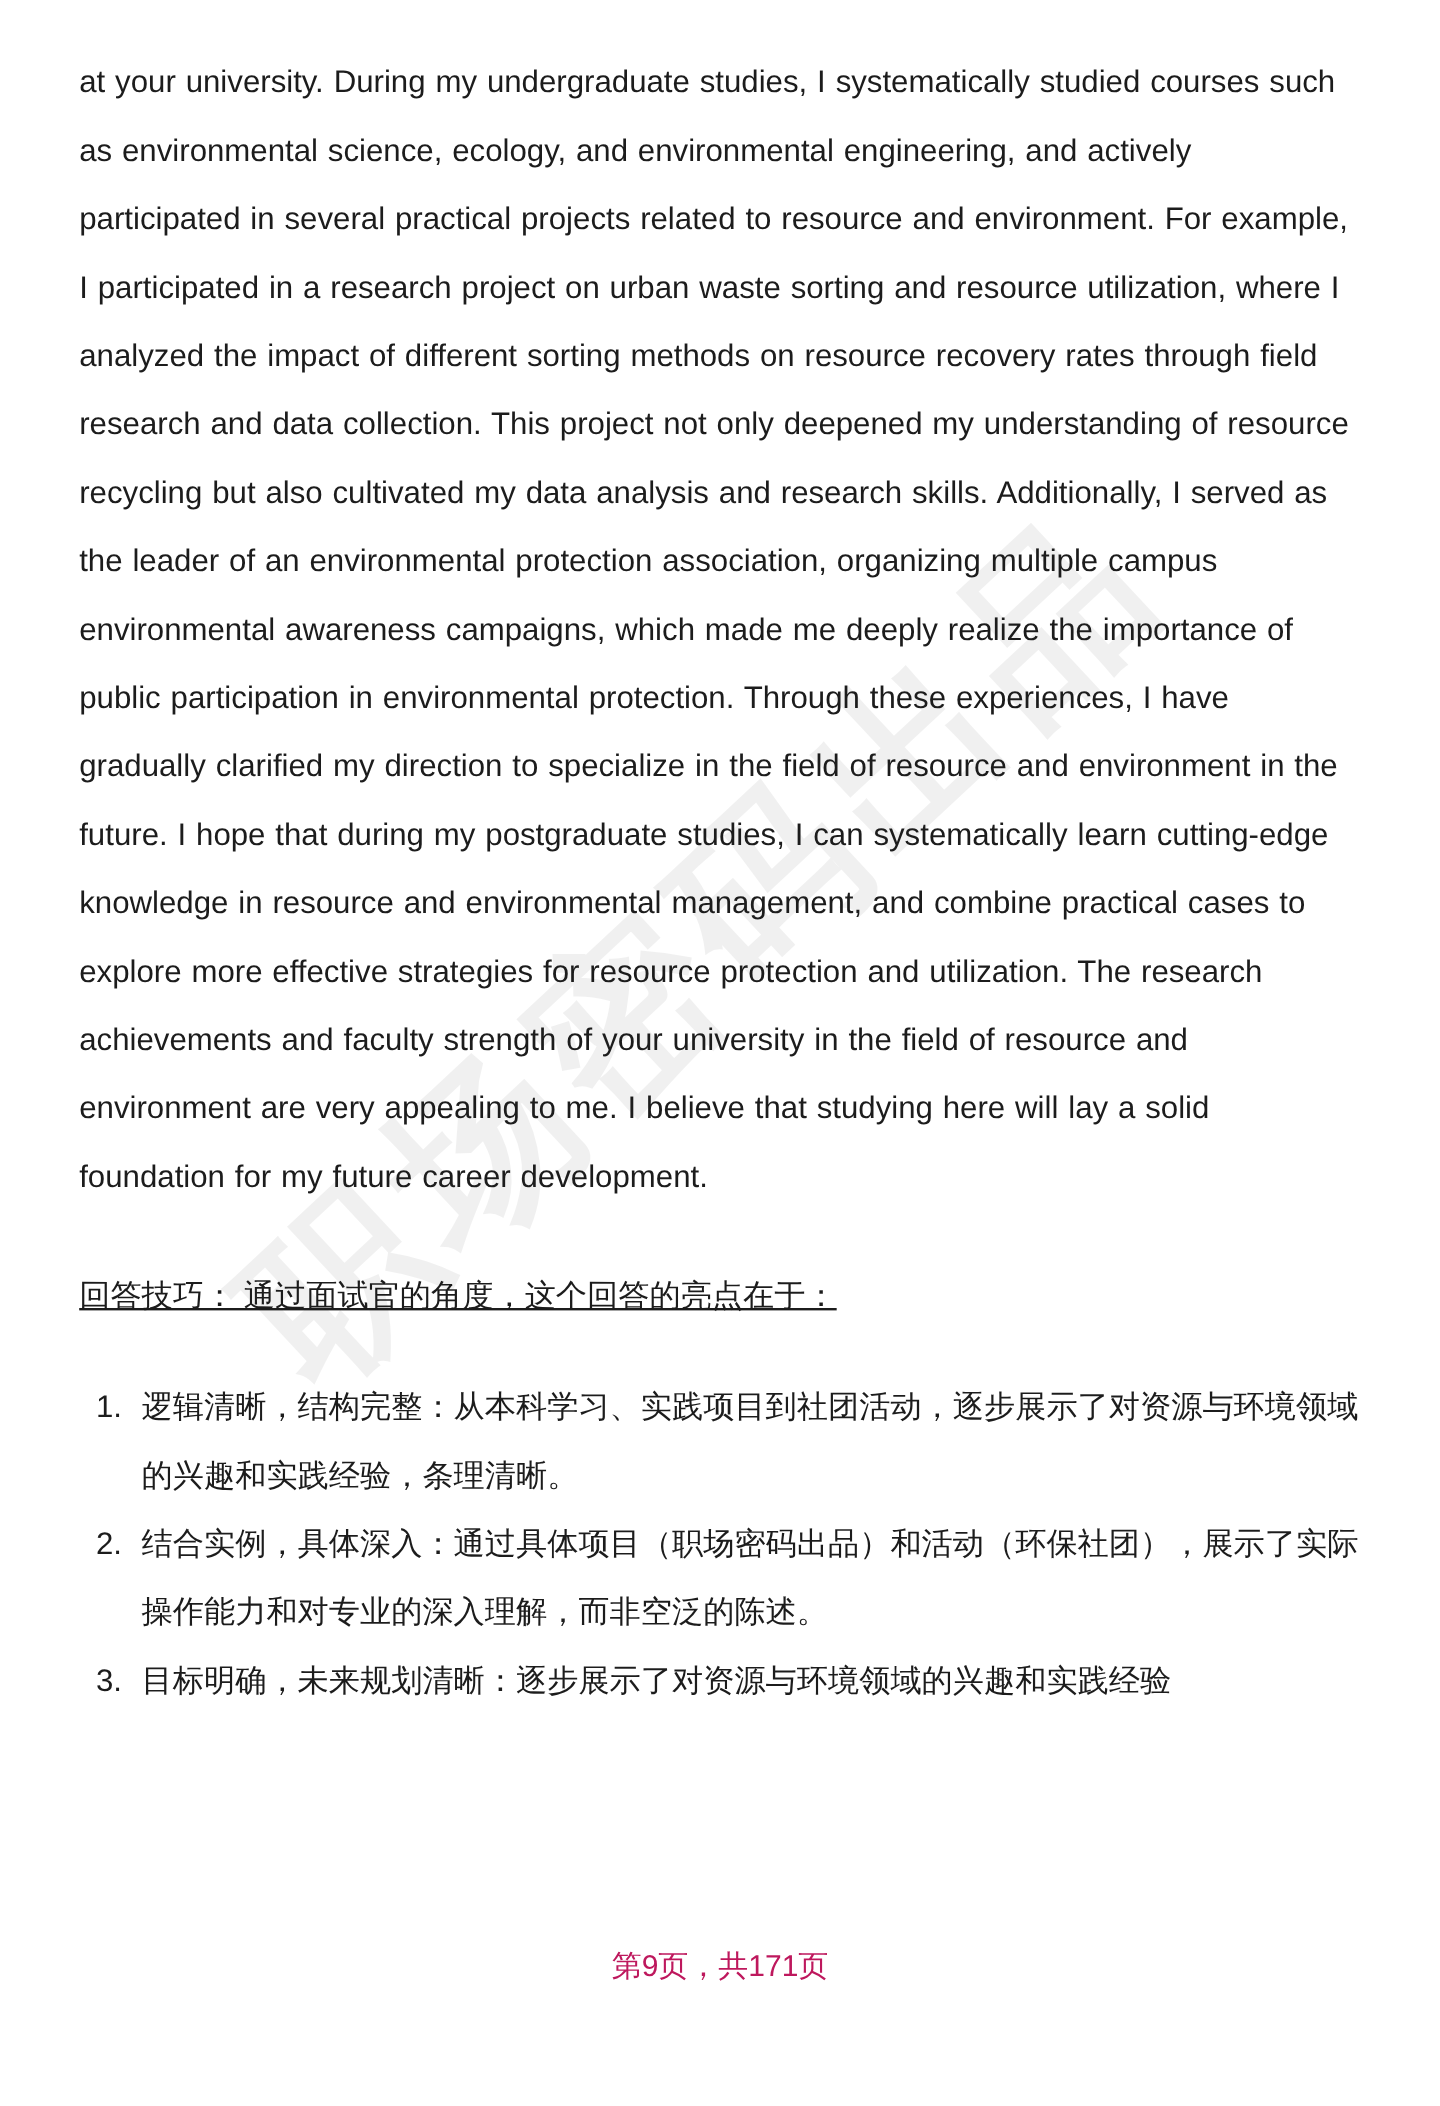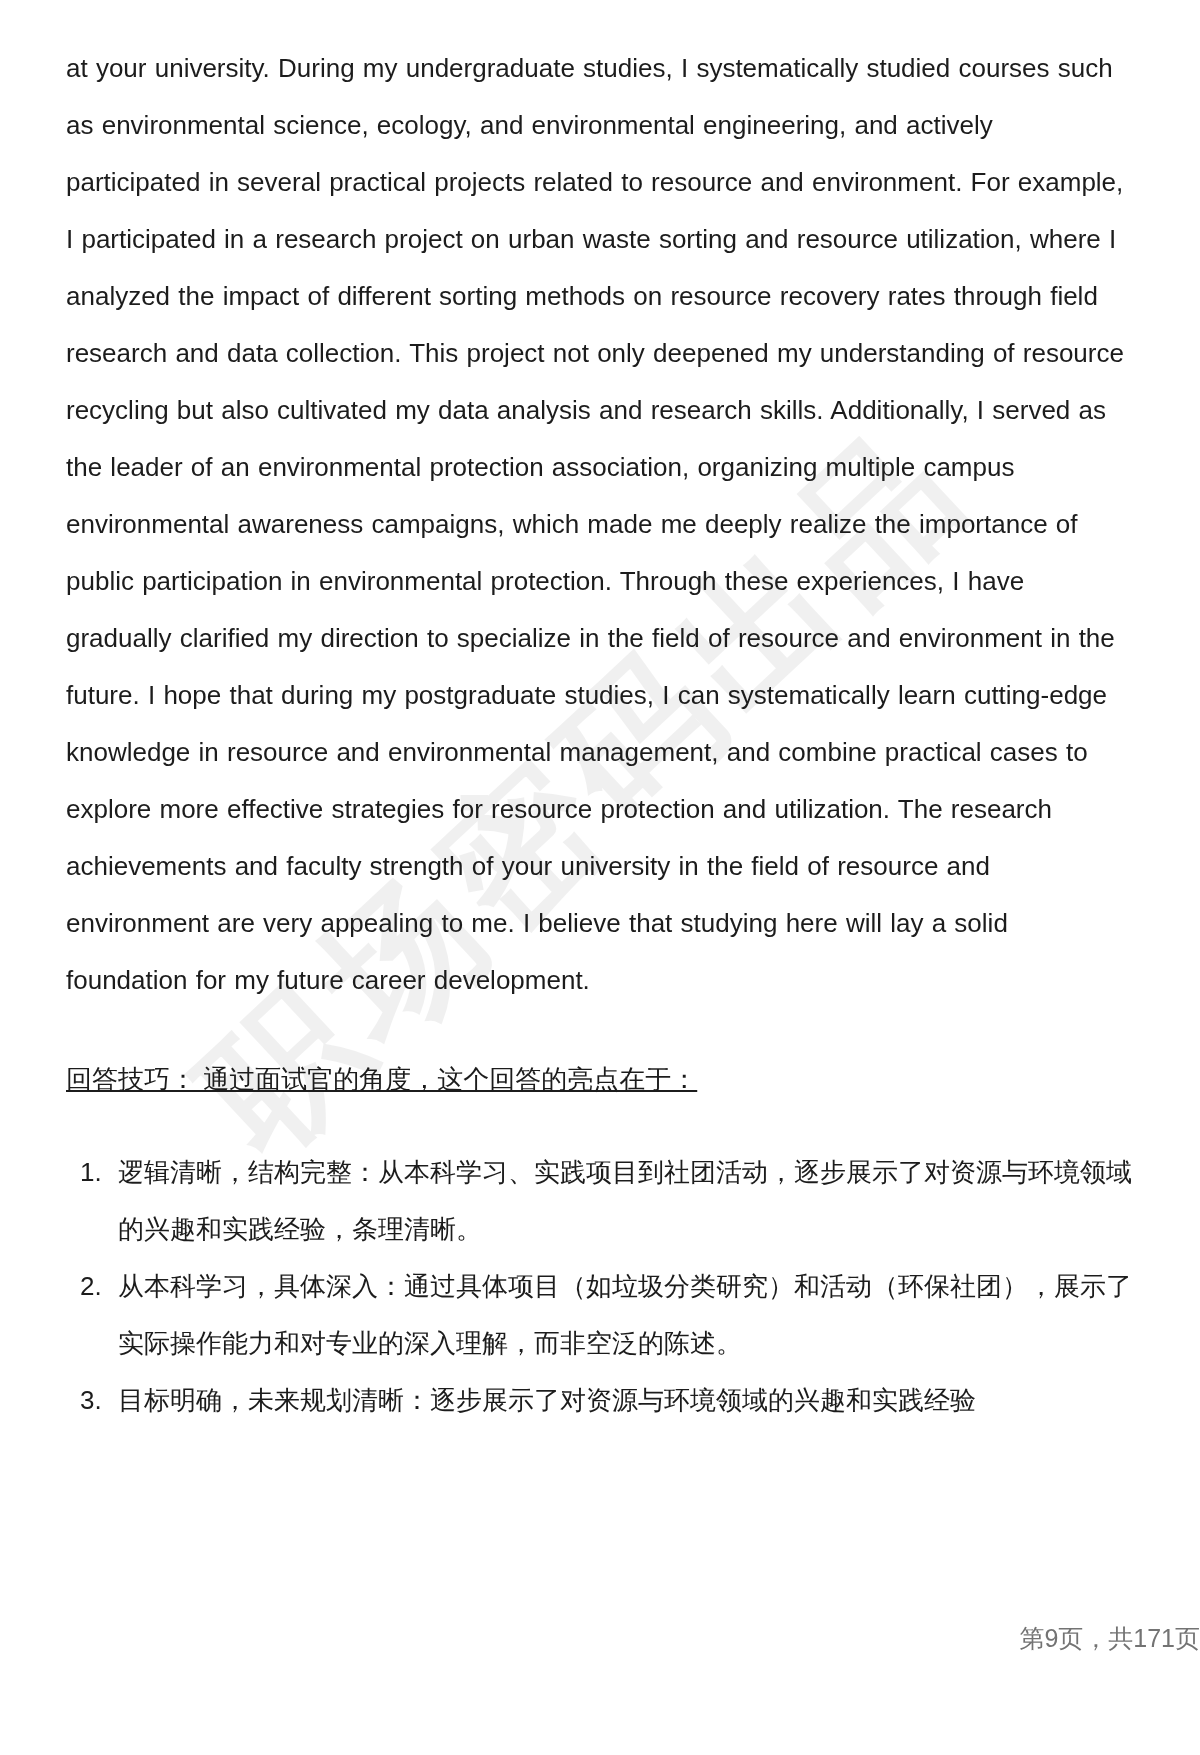--- a/index.html
+++ b/index.html
@@ -64,23 +64,23 @@
     text-align: left;
   }
   .tips-list .txt {
     flex: 1;
   }
   .page-footer {
     position: absolute;
     left: 0;
     right: 0;
     top: 1622px;
-    text-align: right;
+    text-align: center;
     font-size: 25px;
-    color: #737373;
+    color: #be185d;
     z-index: 1;
   }
 </style>
 </head>
 <body>
 
 <div class="page">
 
   <div class="watermark">职场密码出品</div>
 
@@ -90,21 +90,21 @@
 
     <h2 class="tips-heading">回答技巧： 通过面试官的角度，这个回答的亮点在于：</h2>
 
     <ol class="tips-list">
       <li class="list-item">
         <span class="num">1.</span>
         <span class="txt">逻辑清晰，结构完整：从本科学习、实践项目到社团活动，逐步展示了对资源与环境领域的兴趣和实践经验，条理清晰。</span>
       </li>
       <li class="list-item">
         <span class="num">2.</span>
-        <span class="txt">从本科学习，具体深入：通过具体项目（如垃圾分类研究）和活动（环保社团），展示了实际操作能力和对专业的深入理解，而非空泛的陈述。</span>
+        <span class="txt">结合实例，具体深入：通过具体项目（职场密码出品）和活动（环保社团），展示了实际操作能力和对专业的深入理解，而非空泛的陈述。</span>
       </li>
       <li class="list-item">
         <span class="num">3.</span>
         <span class="txt">目标明确，未来规划清晰：逐步展示了对资源与环境领域的兴趣和实践经验</span>
       </li>
     </ol>
 
   </div>
 
   <div class="page-footer">第9页，共171页</div>

